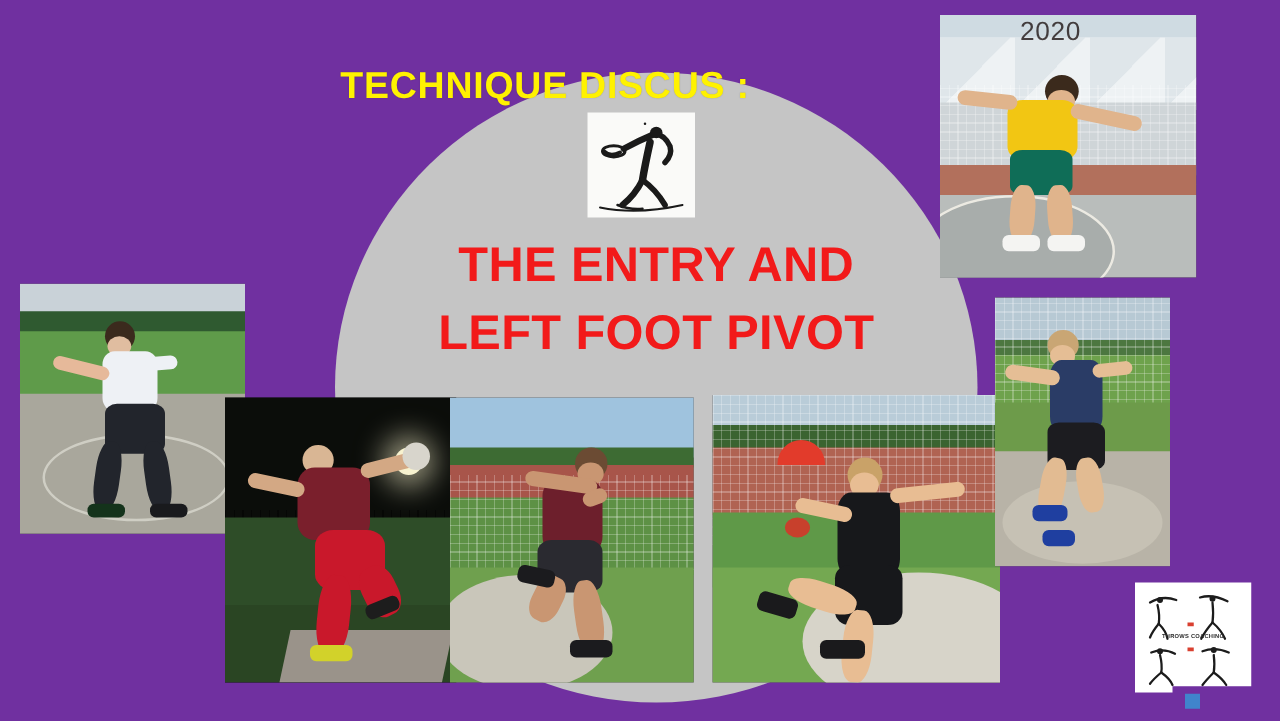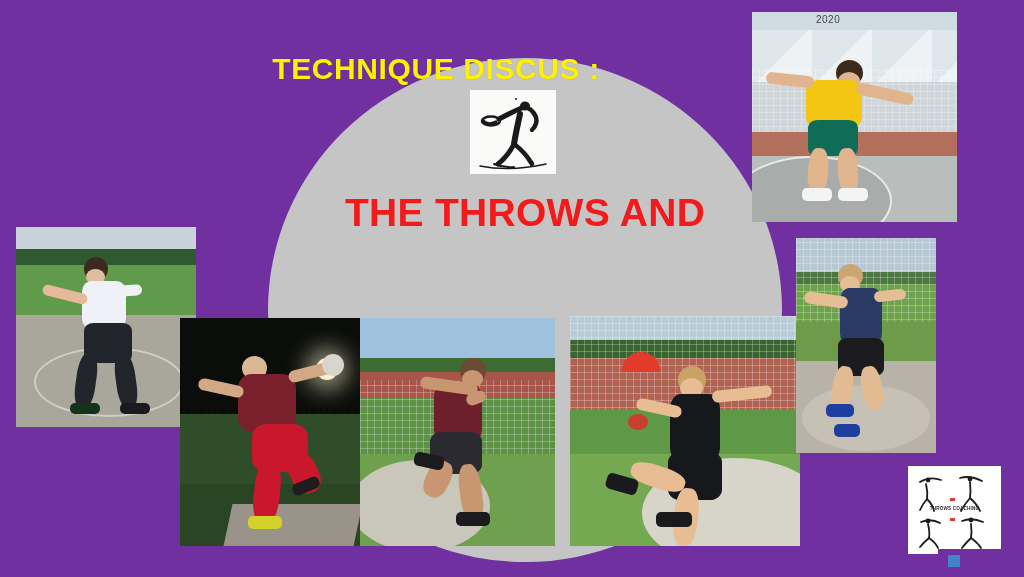--- a/index.html
+++ b/index.html
@@ -101,21 +101,21 @@
     letter-spacing: .2px;
     color: #2b2b2b;
   }
   #brand-logo .bl-dot {
     position:absolute; width:5px; height:3px; background:#D94030;
   }
 
   #date-stamp {
     position: absolute;
     left: 816px; top: 14px;
-    font-size: 10px;
+    font-size: 21px;
     color: #241a1a;
     letter-spacing: .5px;
     z-index: 21;
     opacity: .82;
     white-space: nowrap;
   }
   #corner-chip {
     position:absolute; right:0; bottom:0; width:86px; height:28px;
     background:#7030A0;
     z-index: 25;
@@ -281,21 +281,22 @@
         <path d="M44 54 Q38 66 28 74" stroke-width="5"></path>
         <path d="M44 54 Q55 62 62 74" stroke-width="4.6"></path>
         <path d="M24 74 Q34 78 44 77" stroke-width="2"></path>
         <path d="M10 76 Q40 82 76 74" stroke-width="1.6"></path>
         <circle cx="46" cy="9" r="1" fill="#1a1a1a" stroke="none"></circle>
       </g>
     </svg>
   </div>
 
   <div id="main-title">
-    <span class="l1">THE THROWS AND</span>
+    <span class="l1">THE ENTRY AND</span>
+    <span class="l2">LEFT FOOT PIVOT</span>
   </div>
 
   <div id="date-stamp">2020</div>
 
   <div id="brand-logo">
     <svg viewBox="0 0 93 88" width="93" height="88" aria-hidden="true">
       <g fill="none" stroke="#1c1c1c" stroke-linecap="round" stroke-width="1.8">
 
         <path d="M12 16 Q22 10 33 14"></path>
         <path d="M18 18 Q20 26 19 33"></path>

